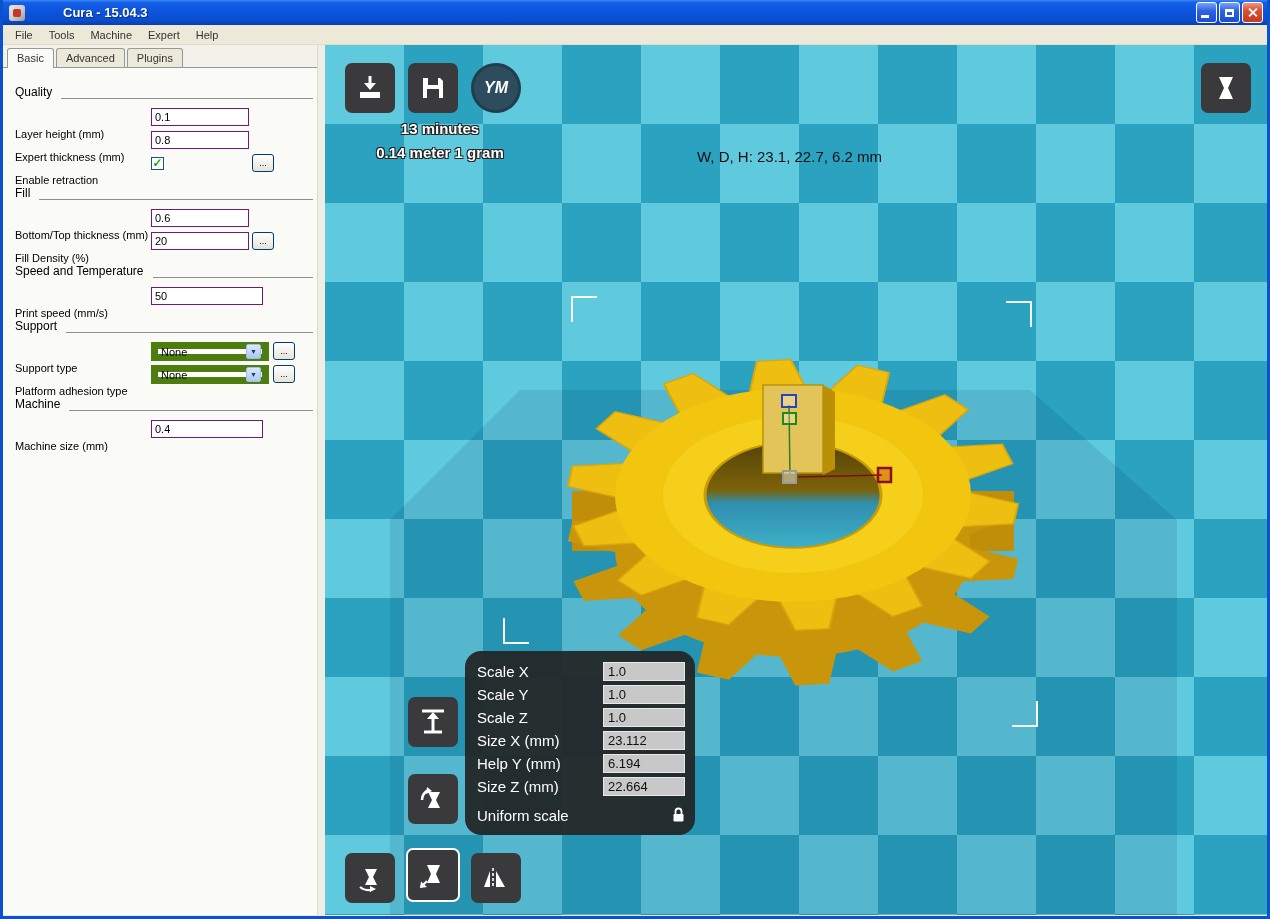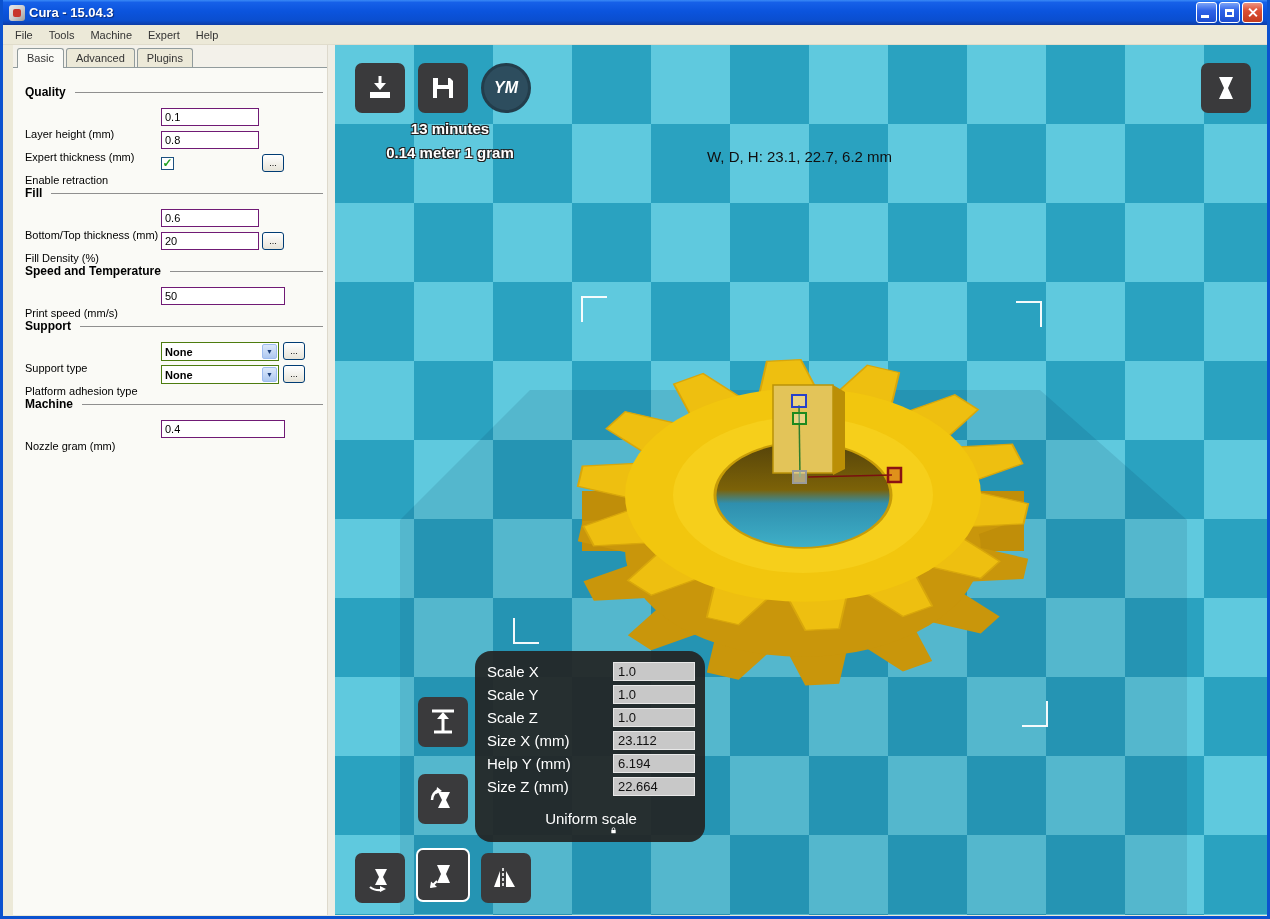--- a/index.html
+++ b/index.html
@@ -3,21 +3,21 @@
 <meta charset="utf-8">
 <style>
   * { box-sizing: border-box; }
   body { margin:0; width:1270px; height:919px; overflow:hidden;
          font-family:"Liberation Sans", sans-serif; background:#ece9d8; }
   #window { width:1270px; height:919px; border-left:3px solid #0b52cf;
             border-right:3px solid #0b52cf; border-bottom:3px solid #0b52cf; position:relative; }
 
   
   .titlebar { height:25px; display:flex; align-items:center; padding:0 4px;
-    background:linear-gradient(180deg,#3a8af6 0%,#1660e8 10%,#0b54dd 45%,#0a4ecf 82%,#0d3ca6 100%); }
+    background:linear-gradient(180deg,#3a8af6 0%,#1660e8 10%,#0b54dd 45%,#0a4ecf 82%,#0d3ca6 100%);gap:34px; }
   .app-icon { width:16px; height:16px; margin:0 4px 0 2px; border-radius:3px;
     background:linear-gradient(135deg,#e8e8e8 0%,#cfcfcf 50%,#9a9a9a 100%); position:relative; }
   .app-icon::after { content:""; position:absolute; left:4px; top:4px; width:8px; height:8px;
     background:#c8342a; border-radius:2px; }
   .title-text { color:#fff; font-weight:bold; font-size:13px; text-shadow:1px 1px 1px #0a2c77; flex:1; }
   .win-buttons { display:flex; gap:2px; }
   .winbtn { width:21px; height:21px; border-radius:3px; border:1px solid #fff;
     display:flex; align-items:center; justify-content:center; position:relative;
     background:linear-gradient(180deg,#7ba4f8 0%,#2f63e8 40%,#1c4cd0 100%); }
   .winbtn.close { background:linear-gradient(180deg,#ee9482 0%,#dd4f33 40%,#c33b1e 100%); }
@@ -28,50 +28,50 @@
     width:2px; height:11px; background:#fff; }
   .glyph-close::before { transform:rotate(45deg); }
   .glyph-close::after { transform:rotate(-45deg); }
 
   
   .menubar { height:20px; background:#ece9d8; display:flex; align-items:center;
     font-size:11px; color:#333; padding-left:4px; border-bottom:1px solid #e0dccb; }
   .menu-item { padding:2px 8px; }
 
   
-  .main { display:flex; height:870px;padding-left:10px; }
+  .main { display:flex; height:870px; }
 
   
   .sidebar { width:322px; background:#fafaf6; position:relative; flex:none; }
   .scrollstrip { position:absolute; right:0; top:0; width:8px; height:100%;
     background:#efede4; border-left:1px solid #ddd9cc; }
   .tabs { display:flex; align-items:flex-end; height:23px; padding-left:4px;
     border-bottom:1px solid #919b9c; background:#f3f1ea; }
   .tab { font-size:11px; padding:3px 9px; border:1px solid #919b9c; border-bottom:none;
     background:#ece9d8; border-radius:3px 3px 0 0; margin-right:2px; color:#333; }
   .tab.active { background:#fafaf6; position:relative; top:1px; padding-bottom:4px; }
   .settings { padding:6px 0 0 12px; font-size:11px; color:#000; }
-  .sec { display:flex; align-items:center; margin:11px 0 7px 0; font-weight:bold; font-size:12px; }
+  .sec { display:flex; align-items:flex-end; margin:11px 0 7px 0; font-weight:normal; font-size:12px; }
   .sec .line { flex:1; height:1px; background:#8f8f8f; margin:0 12px 0 9px; }
   .row { position:relative; height:23px; display:flex; align-items:center; }
   .row .lbl { width:136px;margin-top:32px; }
   input.txt { position:absolute; left:136px; top:2px; height:18px; border:1px solid #701a75;
     font-size:11px; font-family:inherit; padding:1px 3px; background:#fff; color:#000; }
   .w98  { width:98px; }
-  .w118 { width:124px; }
+  .w118 { width:112px; }
   .more { position:absolute; top:2px; width:22px; height:18px; font-size:9px; line-height:8px;
     border:1px solid #003c74; border-radius:3px; background:linear-gradient(#fff,#e6e3d8);
     font-family:inherit; color:#000; }
   .more.pos1 { left:237px; }
   .more.pos2 { left:258px; }
   .checkbox { position:absolute; left:136px; width:13px; height:13px; border:1px solid #1c5180;
     background:#fff; display:flex; align-items:center; justify-content:center; }
   .checkbox .check { color:#21a121; font-size:12px; font-weight:bold; line-height:1; margin-top:-2px; }
   .select { position:absolute; left:136px; top:2px; width:118px; height:19px;
-    border:1px solid #4d7c0f; background:#fff; display:flex; align-items:center;font-weight:bold; }
+    border:7px solid #4d7c0f; background:#fff; display:flex; align-items:center; }
   .select .val { flex:1; padding-left:3px; font-size:11px; }
   .select .arrow { width:15px; height:15px; margin:1px; background:linear-gradient(#dce8fb,#aec8f0);
     border:1px solid #9ebcf0; border-radius:2px; font-size:7px; color:#1a3d7a;
     display:flex; align-items:center; justify-content:center; }
 
   
   .viewport { position:relative; flex:1; overflow:hidden; background-color:#5fc9de;
     background-image:repeating-conic-gradient(#2aa2c0 0% 25%, #5fc9de 0% 50%);
     background-size:158px 158px; }
   .platform-shadow { position:absolute; inset:0; background:rgba(0,35,75,0.11);
@@ -106,21 +106,21 @@
   .gear { position:absolute; left:188px; top:195px; }
   .handles { position:absolute; left:435px; top:340px; }
 
   .scale-panel { position:absolute; left:140px; top:606px; width:230px;
     background:rgba(35,35,35,0.92); border-radius:16px; padding:9px 10px 8px 12px;
     color:#fff; font-size:15px; }
   .sp-row { display:flex; align-items:center; height:22px; margin-bottom:1px; }
   .sp-lbl { flex:1; }
   .sp-input { width:82px; height:19px; background:#c8c8c8; border:1px solid #e8e8e8;
     font-size:13px; font-family:inherit; padding:0 4px; color:#111; }
-  .sp-uniform { display:flex; align-items:center; height:24px; margin-top:13px;flex-direction:column; }
+  .sp-uniform { display:flex; align-items:center; height:24px; margin-top:6px; }
   .lock { margin-left:44px; }
 </style>
 </head>
 <body>
 
 <div id="window">
 
   <div class="titlebar">
     <div class="app-icon"></div>
     <span class="title-text">Cura - 15.04.3</span>
@@ -218,21 +218,21 @@
             <span class="arrow">▼</span>
           </div>
           <button class="more pos2">...</button>
         </div>
 
         <div class="sec">
           <span>Machine</span>
             <span class="line"></span>
         </div>
         <div class="row">
-          <span class="lbl">Nozzle gram (mm)</span>
+          <span class="lbl">Machine size (mm)</span>
           <input class="txt w118" value="0.4" style="">
         </div>
 
       </div>
       <div class="scrollstrip"></div>
     </div>
 
     <div class="viewport">
       <div class="platform-shadow"></div>
 

